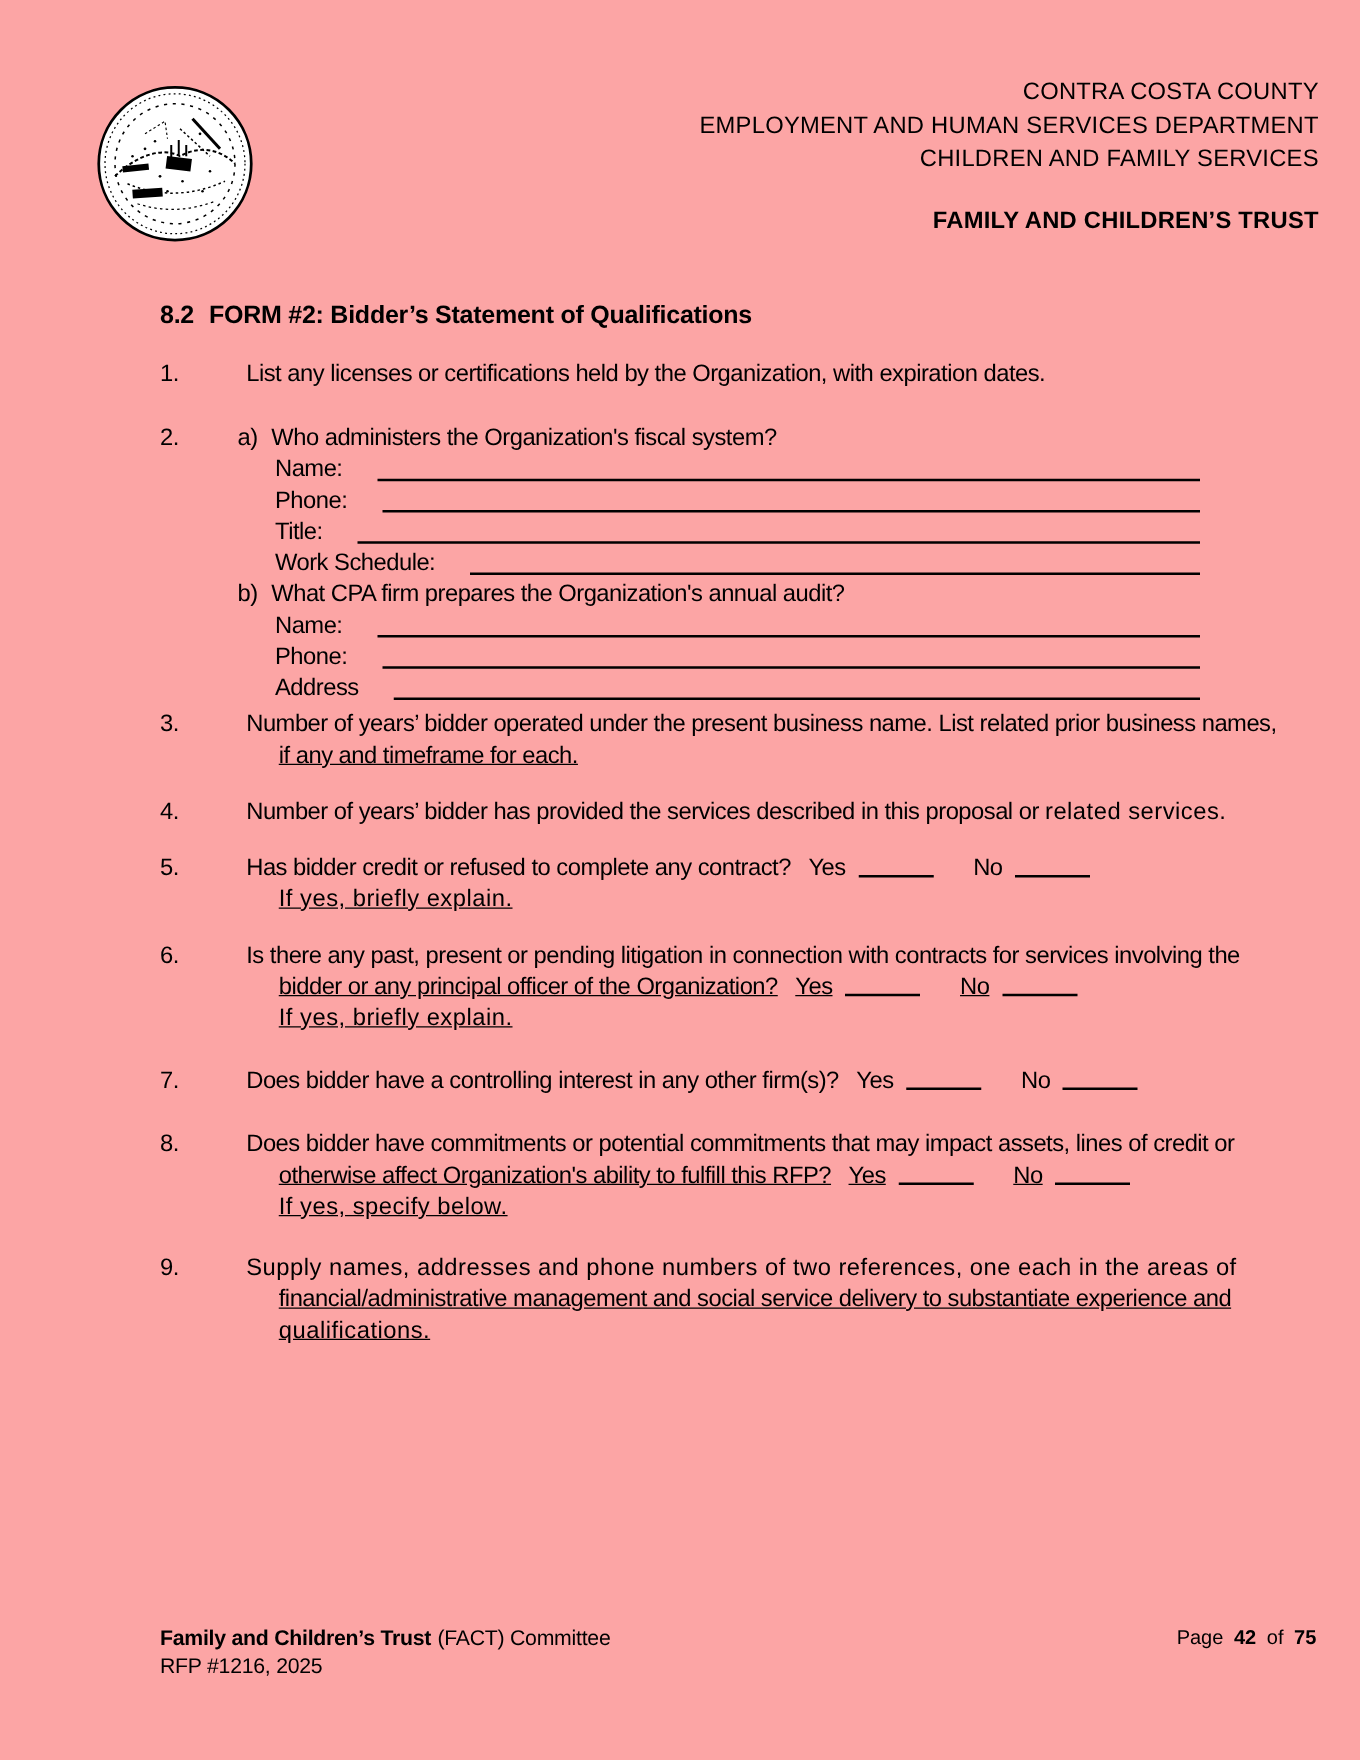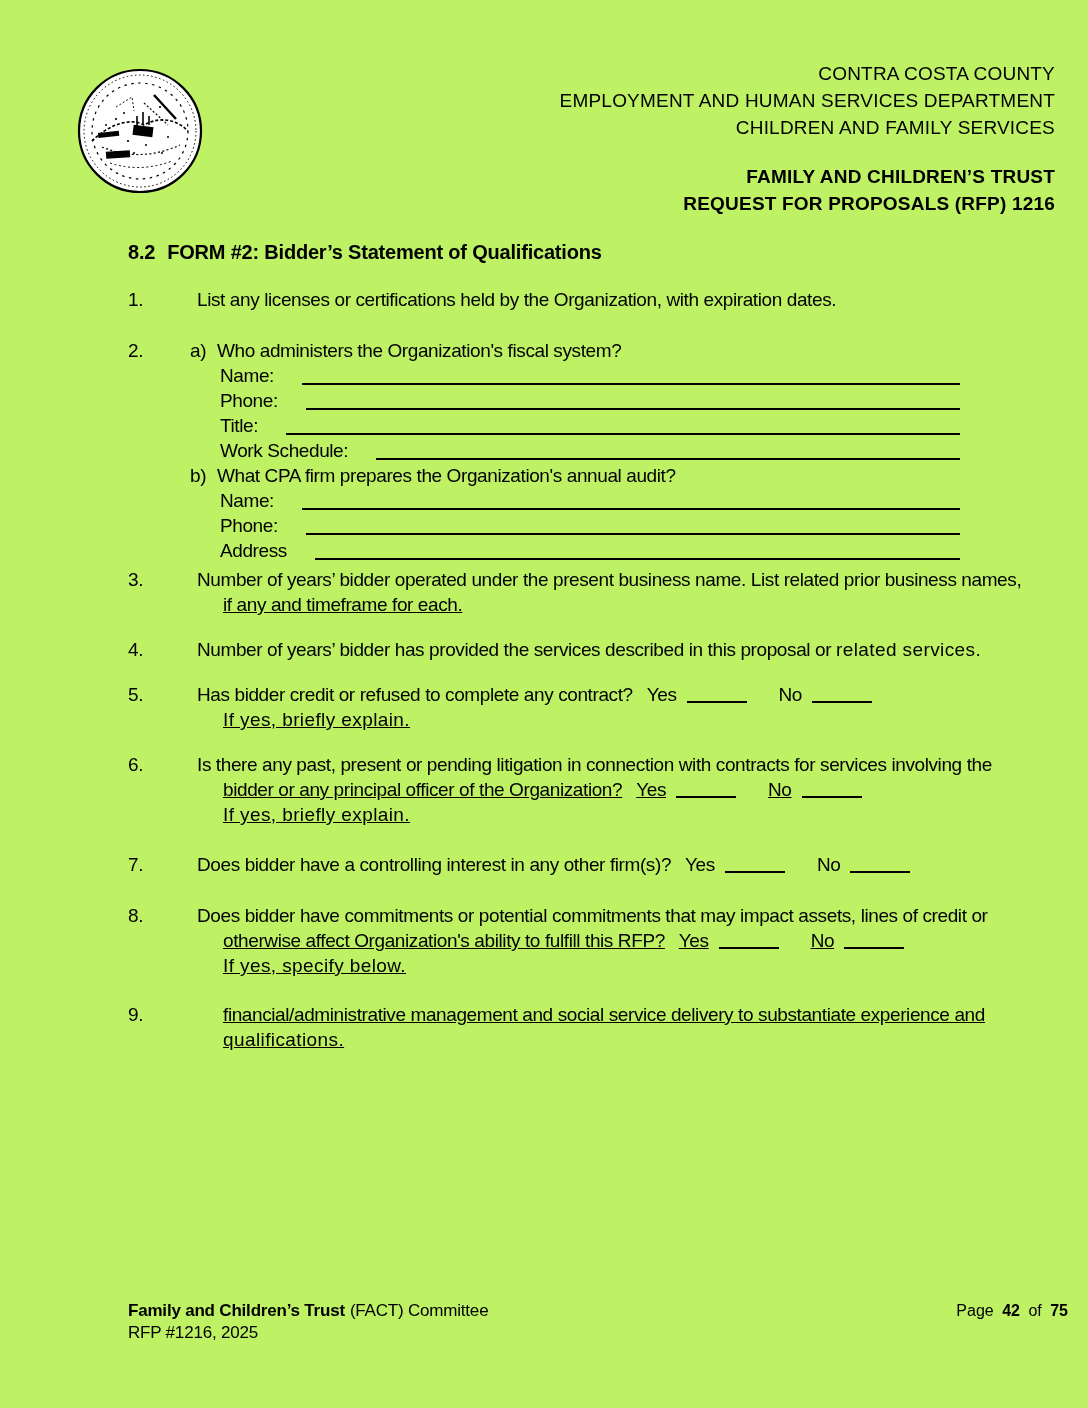--- a/index.html
+++ b/index.html
@@ -1,18 +1,18 @@
 <!DOCTYPE html>
 <html><head>
 <meta charset="utf-8">
 <style>
   * { box-sizing: border-box; }
   html,body { margin:0; padding:0; background:#fff; }
   .page {
-    position:relative; width:1088px; height:1408px; background:#bef264;
+    position:relative; width:1088px; height:1408px; background:#fca5a5;
     font-family:"Liberation Sans","DejaVu Sans",sans-serif; color:#000;
     overflow:hidden;
   }
   .seal { position:absolute; left:76px; top:64px; width:128px; height:134px; }
   .header { position:absolute; top:60px; right:33px; text-align:right;
     font-size:19px; line-height:27px; letter-spacing:0.2px; }
   .title-block { margin-top:22px; font-weight:bold; }
   .content { position:absolute; left:128px; top:240px; width:832px;
     font-size:19px; line-height:25px; letter-spacing:-0.4px; }
   .heading { font-size:20px; font-weight:bold; letter-spacing:-0.2px; white-space:nowrap; }
@@ -25,21 +25,21 @@
   .indent { margin-left:26px;text-decoration:underline; }
   .sublabel { display:inline-block; width:27px; }
   .fields { margin-left:30px; }
   .field-row { display:flex; align-items:flex-start; height:25px; white-space:nowrap; }
   .fline { flex:1; margin-left:28px; border-bottom:2px solid #000; height:22px; }
   .blank { display:inline-block; width:60px; height:0; border-bottom:2px solid #000;
     transform:translateY(2px); margin-left:10px; }
   .yn { margin-left:14px; }
   .yn-gap { margin-left:32px; }
   .loose { letter-spacing:0.4px; }
-  .footer { position:absolute; left:128px; right:20px; top:1300px;
+  .footer { position:absolute; left:128px; right:35px; top:1300px;
     display:flex; justify-content:space-between; align-items:flex-start;
     font-size:17px; line-height:22px; letter-spacing:-0.2px; }
   .bold { font-weight:bold; }
   .footer-right { font-size:16px; letter-spacing:0; }
   .fact { margin-left:5px; }
   .footer-right span { margin-left:4px; }
   .footer-right span:first-child { margin-left:0; }
 </style>
 </head>
 <body>
@@ -70,21 +70,20 @@
       <circle cx="58" cy="86" r="1"></circle>
       <circle cx="86" cy="86" r="1"></circle>
   </svg>
 
   <div class="header">
     <div>CONTRA COSTA COUNTY</div>
     <div>EMPLOYMENT AND HUMAN SERVICES DEPARTMENT</div>
     <div>CHILDREN AND FAMILY SERVICES</div>
     <div class="title-block">
       <div>FAMILY AND CHILDREN’S TRUST</div>
-      <div>REQUEST FOR PROPOSALS (RFP) 1216</div>
     </div>
   </div>
 
   <div class="content">
 
     <div class="heading">
       <span class="hnum">8.2</span><span>FORM #2: Bidder’s Statement of Qualifications</span>
     </div>
 
     <div class="item" style="margin-top:22px">
@@ -193,20 +192,21 @@
         <div class="line indent">
           <span>otherwise affect Organization's ability to fulfill this RFP?</span><span class="yn">Yes</span><span class="blank"></span><span class="yn yn-gap">No</span><span class="blank"></span>
         </div>
         <div class="line indent loose">If yes, specify below.</div>
       </div>
     </div>
 
     <div class="item" style="margin-top:24px">
       <span class="num">9.</span>
       <div class="body">
+        <div class="line loose">Supply names, addresses and phone numbers of two references, one each in the areas of</div>
         <div class="line indent">financial/administrative management and social service delivery to substantiate experience and</div>
         <div class="line indent loose">qualifications.</div>
       </div>
     </div>
 
   </div>
 
   <div class="footer">
     <div>
       <div>

